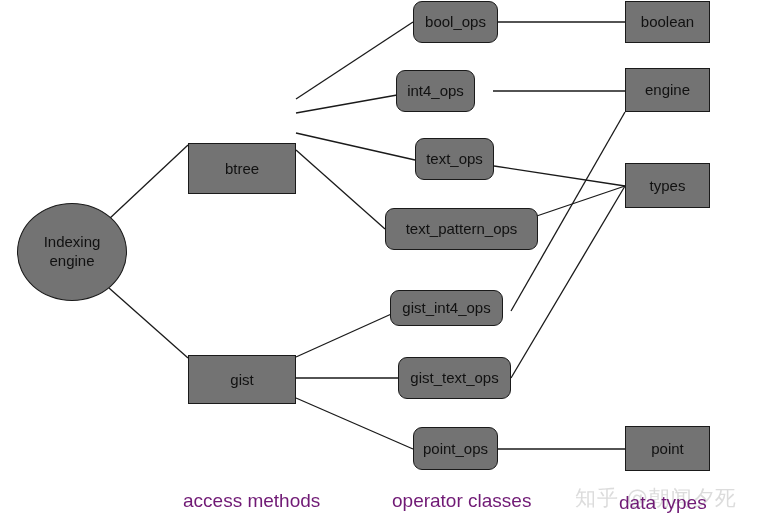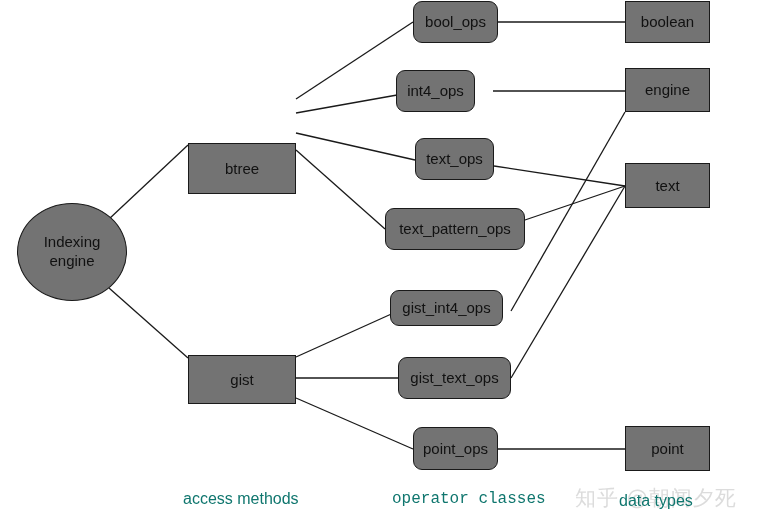--- a/index.html
+++ b/index.html
@@ -40,22 +40,22 @@
   .node.rounded {
     border-radius: 9px;
   }
   .node.ellipse {
     border-radius: 50%;
     line-height: 1.25;
     white-space: normal;
   }
   .col-label {
     position: absolute;
-    font-size: 16px;
-    color: #0f766e;
+    font-size: 19px;
+    color: #701a75;
     white-space: nowrap;
     z-index: 4;
   }
   .watermark {
     position: absolute;
     font-family: "DejaVu Sans", sans-serif;
     font-size: 21px;
     color: #dcdcdc;
     letter-spacing: 1px;
     white-space: nowrap;
@@ -99,47 +99,47 @@
       </div>
       <div class="node rounded" style="left: 413px; top: 1px; width: 85px; height: 42px;">
         <span>bool_ops</span>
       </div>
       <div class="node rounded" style="left: 396px; top: 70px; width: 79px; height: 42px;">
         <span>int4_ops</span>
       </div>
       <div class="node rounded" style="left: 415px; top: 138px; width: 79px; height: 42px;">
         <span>text_ops</span>
       </div>
-      <div class="node rounded" style="left: 385px; top: 208px; width: 140px; height: 42px;">
+      <div class="node rounded" style="left: 385px; top: 208px; width: 153px; height: 42px;">
         <span>text_pattern_ops</span>
       </div>
       <div class="node rounded" style="left: 390px; top: 290px; width: 113px; height: 36px;">
         <span>gist_int4_ops</span>
       </div>
       <div class="node rounded" style="left: 398px; top: 357px; width: 113px; height: 42px;">
         <span>gist_text_ops</span>
       </div>
       <div class="node rounded" style="left: 413px; top: 427px; width: 85px; height: 43px;">
         <span>point_ops</span>
       </div>
       <div class="node" style="left: 625px; top: 1px; width: 85px; height: 42px;">
         <span>boolean</span>
       </div>
       <div class="node" style="left: 625px; top: 68px; width: 85px; height: 44px;">
         <span>engine</span>
       </div>
       <div class="node" style="left: 625px; top: 163px; width: 85px; height: 45px;">
-        <span>text</span>
+        <span>types</span>
       </div>
       <div class="node" style="left: 625px; top: 426px; width: 85px; height: 45px;">
         <span>point</span>
       </div>
     </div>
 
   <div id="label-layer">
       <div class="col-label" style="left: 183px; top: 490px;">access methods</div>
-      <div class="col-label" style="left: 392px; top: 490px; font-family: Liberation Mono, monospace;">operator classes</div>
+      <div class="col-label" style="left: 392px; top: 490px;">operator classes</div>
       <div class="col-label" style="left: 619px; top: 492px;">data types</div>
     </div>
 
   <div class="watermark" style="left:575px; top:484px;">知乎 @朝闻夕死</div>
 
 </div>
 
 </body></html>

